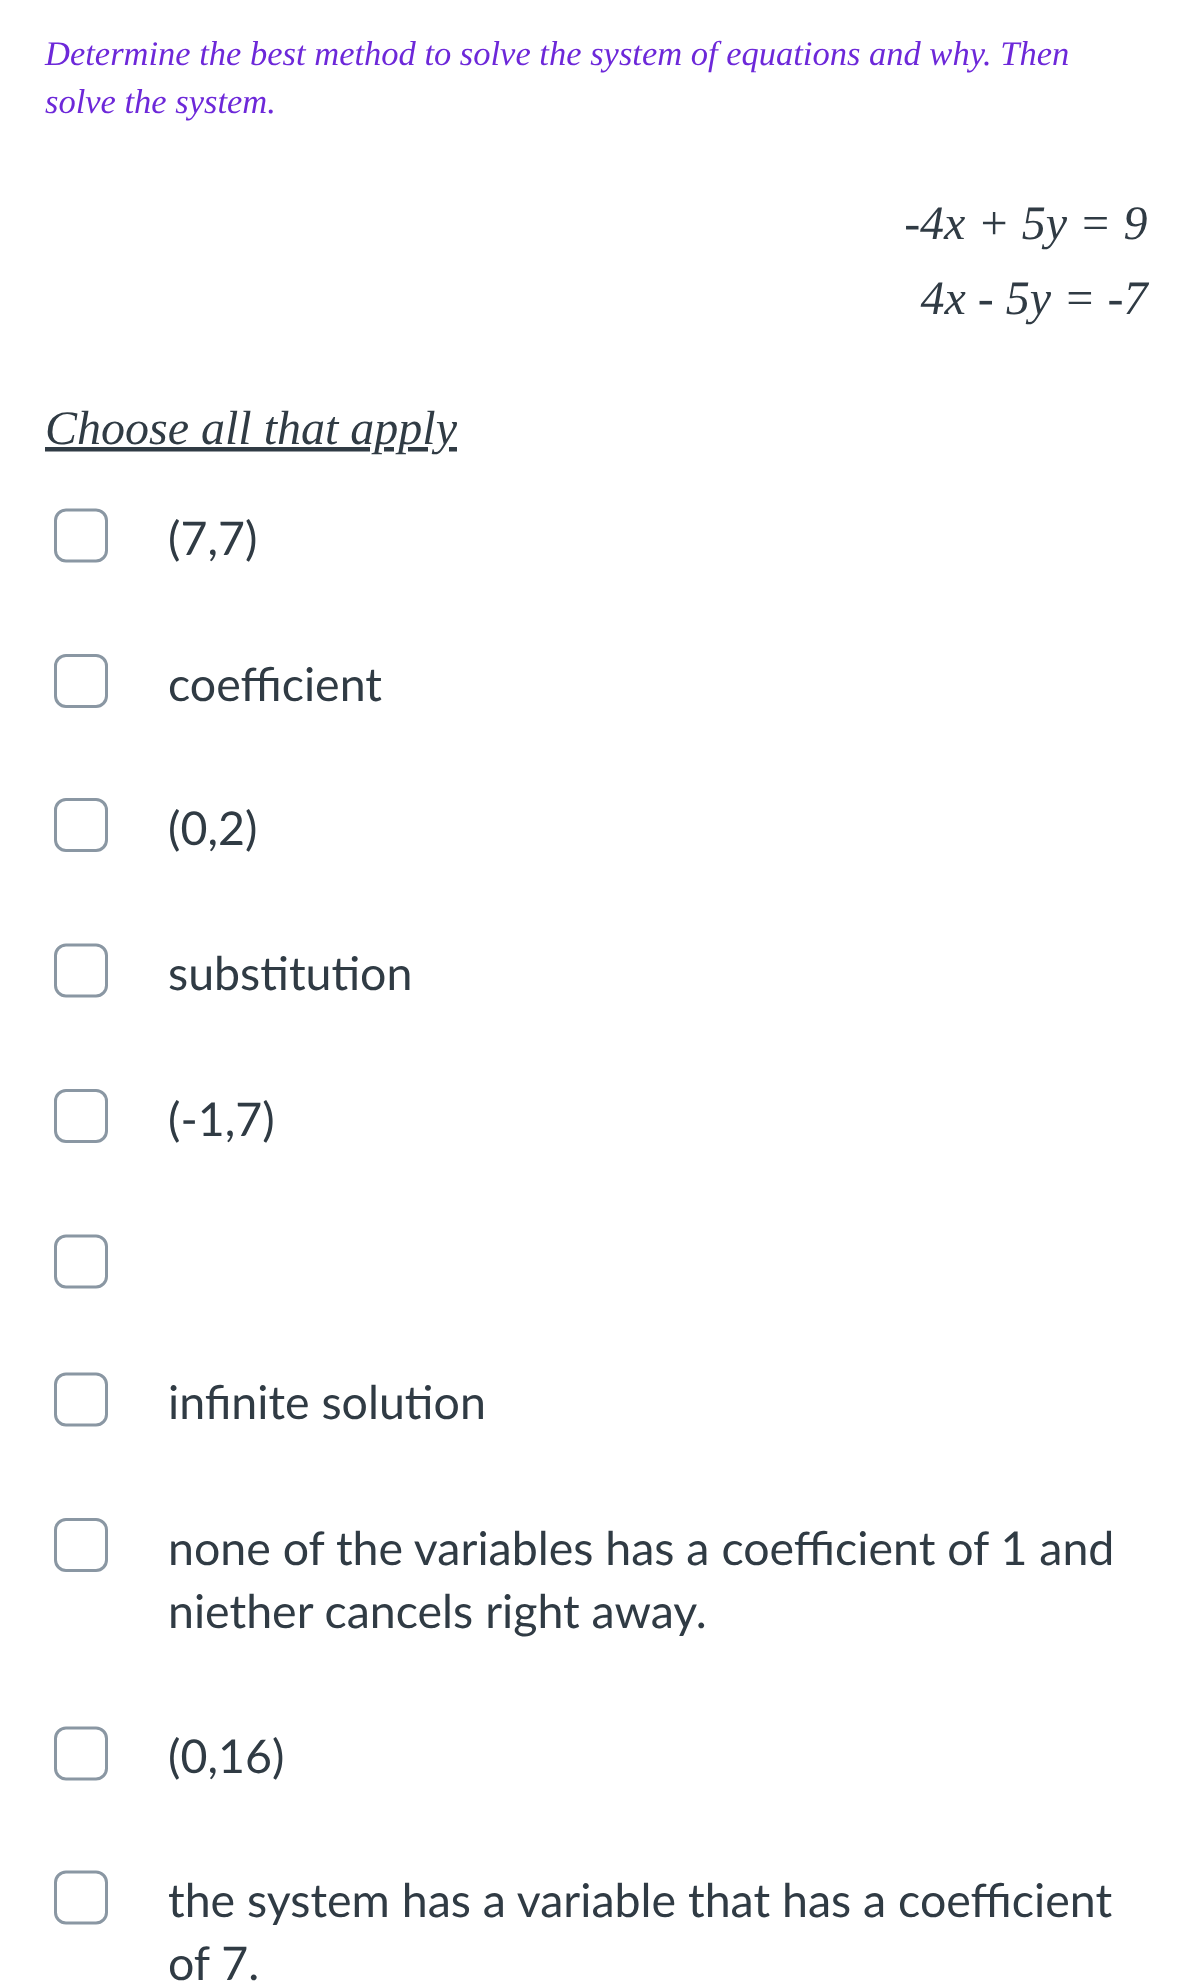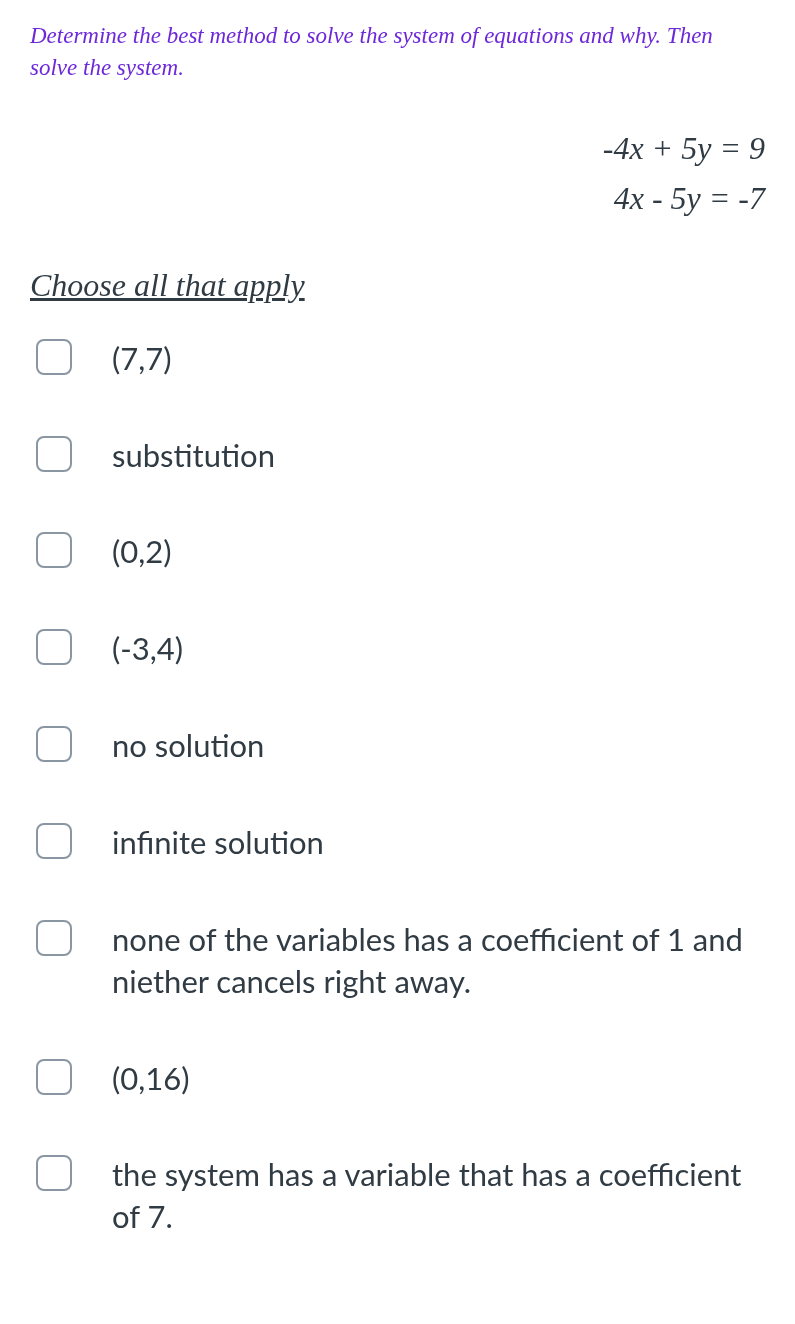--- a/index.html
+++ b/index.html
@@ -76,33 +76,36 @@
 
 <div class="instruction">Choose all that apply</div>
 
 <div class="options">
   <div class="option">
     <div class="checkbox"></div>
     <div class="option-label">(7,7)</div>
   </div>
   <div class="option">
     <div class="checkbox"></div>
-    <div class="option-label">substitution</div>
+    <div class="option-label">coefficient</div>
   </div>
   <div class="option">
     <div class="checkbox"></div>
     <div class="option-label">(0,2)</div>
   </div>
   <div class="option">
     <div class="checkbox"></div>
-    <div class="option-label">(-3,4)</div>
+    <div class="option-label">substitution</div>
   </div>
   <div class="option">
     <div class="checkbox"></div>
-    <div class="option-label">no solution</div>
+    <div class="option-label">(-1,7)</div>
+  </div>
+  <div class="option">
+    <div class="checkbox"></div>
   </div>
   <div class="option">
     <div class="checkbox"></div>
     <div class="option-label">infinite solution</div>
   </div>
   <div class="option">
     <div class="checkbox"></div>
     <div class="option-label">none of the variables has a coefficient of 1 and niether cancels right away.</div>
   </div>
   <div class="option">

